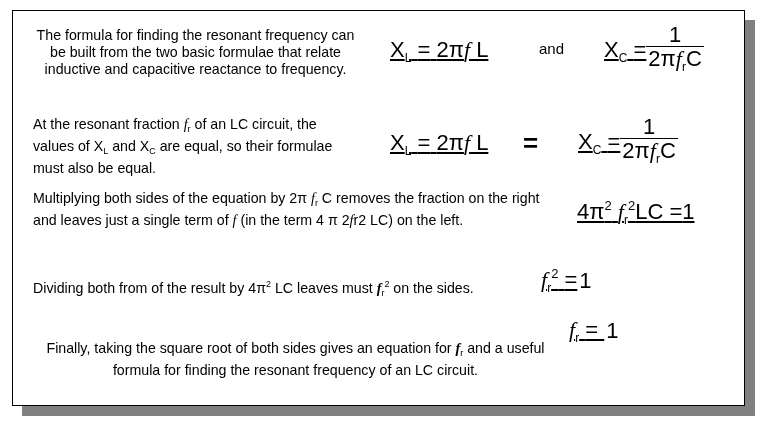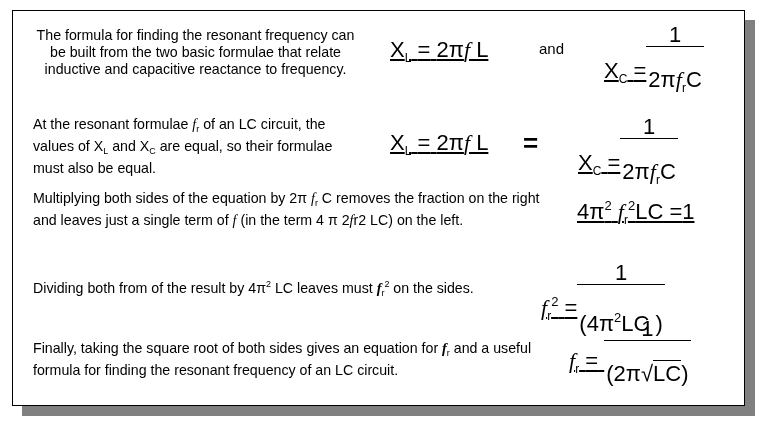--- a/index.html
+++ b/index.html
@@ -11,21 +11,21 @@
   .txt { position:absolute; font-size:14.2px; line-height:17px; }
   .fi { font-family:"Liberation Serif", serif; font-style:italic; }
   .fb { font-family:"Liberation Serif", serif; font-style:italic; font-weight:bold; }
   .sub { font-size:9px; vertical-align:-3px; }
   .sup { font-size:9px; vertical-align:6px; }
   .eq { position:absolute; font-size:22px; line-height:24px; white-space:nowrap;text-decoration:underline; }
   .eq .sub { font-size:12px; vertical-align:-5px; }
   .eq .sup { font-size:13px; vertical-align:9px; }
   .frac { display:inline-block; vertical-align:middle; text-align:center; }
   .frac .num { display:block; padding:0 2px; line-height:22px; }
-  .frac .den { display:block; border-top:1.6px solid #000; padding:16px 2px; line-height:33px; }
+  .frac .den { display:block; border-top:1.6px solid #000; padding:0 2px; line-height:24px; }
   .and { position:absolute; font-size:15px; }
   .bigeq { position:absolute; font-size:26px; font-weight:bold; }
   .sqrt { border-top:1.4px solid #000; }
 </style>
 </head>
 <body>
 
 <div class="shadow"></div>
 <div class="box"></div>
 
@@ -34,21 +34,21 @@
   <span>X</span><span class="sub">L</span>
   <span>=</span> <span>2π</span><span class="fi">f</span><span> L</span>
 </div>
 <div class="and" style="left:539px; top:40px;">and</div>
 <div class="eq" style="left:604px; top:24px;">
   <span>X</span><span class="sub">C</span>
   <span>=</span><span class="frac"><span class="num">1</span><span class="den"><span>2π</span><span class="fi">f</span><span class="sub">r</span><span>C</span></span></span>
 </div>
 
 <div class="txt" style="left:33px; top:116px; width:325px;">
-  <span>At the resonant formulae </span><span class="fi">f</span><span class="sub">r</span><span> of an LC circuit, the values of X</span><span class="sub">L</span><span> and X</span><span class="sub">C</span><span> are  equal, so their formulae must also be equal.</span>
+  <span>At the resonant fraction </span><span class="fi">f</span><span class="sub">r</span><span> of an LC circuit, the values of X</span><span class="sub">L</span><span> and X</span><span class="sub">C</span><span> are  equal, so their formulae must also be equal.</span>
 </div>
 <div class="eq" style="left:390px; top:131px;">
   <span>X</span><span class="sub">L</span>
   <span>=</span> <span>2π</span><span class="fi">f</span><span> L</span>
 </div>
 <div class="bigeq" style="left:523px; top:128px;">=</div>
 <div class="eq" style="left:578px; top:116px;">
   <span>X</span><span class="sub">C</span>
   <span>=</span><span class="frac"><span class="num">1</span><span class="den"><span>2π</span><span class="fi">f</span><span class="sub">r</span><span>C</span></span></span>
 </div>
@@ -59,22 +59,22 @@
 <div class="eq" style="left:577px; top:194px;">
   <span>4π</span><span class="sup">2</span>
   <span class="fi">f</span><span class="sub">r</span><span class="sup">2</span><span>LC =</span><span>1</span>
 </div>
 
 <div class="txt" style="left:33px; top:276px; width:525px;">
   <span>Dividing both from of the result by 4π</span><span class="sup">2</span><span> LC  leaves must </span><span class="fb">f</span><span class="sub">r</span><span class="sup">2</span><span> on the sides.</span>
 </div>
 <div class="eq" style="left:541px; top:262px;">
   <span class="fi">f</span><span class="sub">r</span><span class="sup">2</span>
-  <span>=</span><span class="frac"><span class="num">1</span><span class="den"><span>(</span><span>4π</span><span class="sup">2</span><span>LC</span> <span>)</span></span></span>
+  <span>=</span><span class="frac"><span class="num">1</span></span>
 </div>
 
-<div class="txt" style="left:33px; top:340px; width:525px;">
+<div class="txt" style="left:33px; top:340px; width:525px;text-align:center;">
   <span>Finally, taking the square root of both sides gives an equation for </span><span class="fb">f</span><span class="sub">r</span><span> and a useful formula for finding the resonant frequency of an LC circuit.</span>
 </div>
 <div class="eq" style="left:569px; top:318px;">
   <span class="fi">f</span><span class="sub">r</span>
-  <span>=</span>&nbsp;<span class="frac"><span class="num">1</span><span class="den"><span>(</span><span>2π</span><span>√</span><span class="sqrt">LC</span><span>)</span></span></span>
+  <span>=</span>&nbsp;<span class="frac"><span class="num">1</span></span>
 </div>
 
 </body></html>

